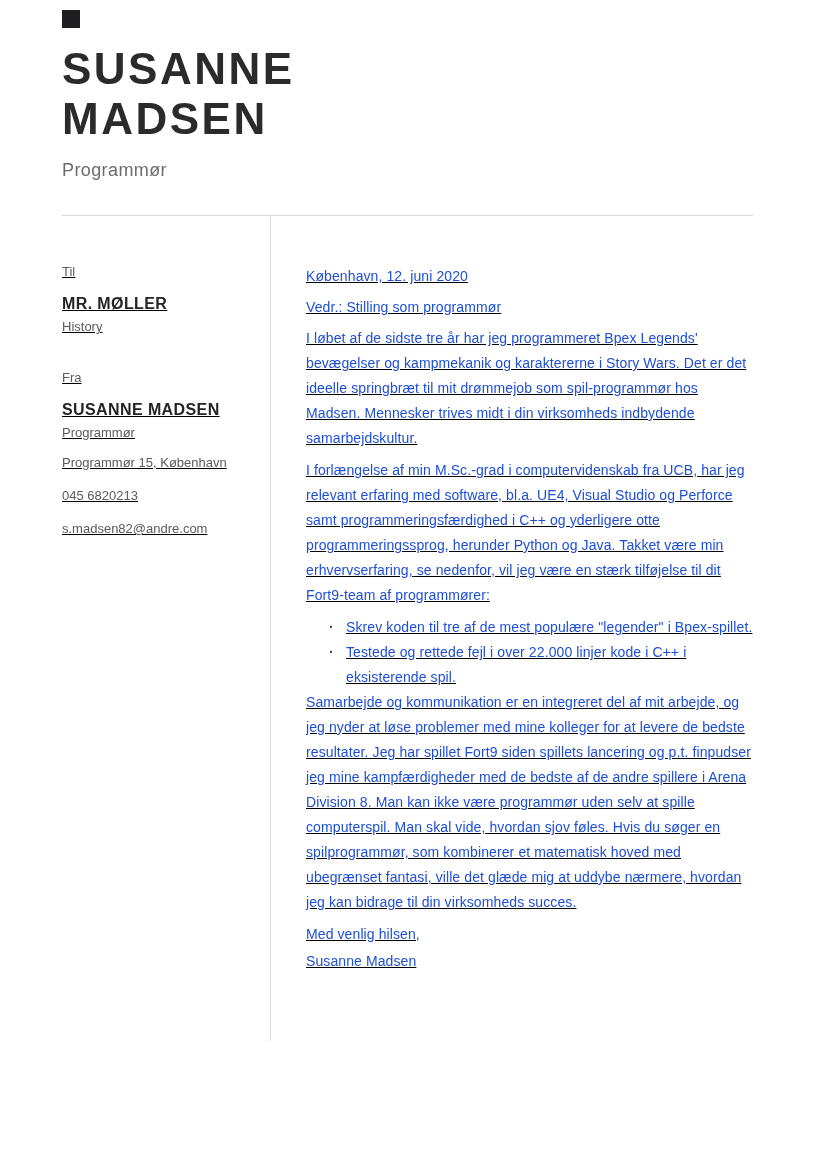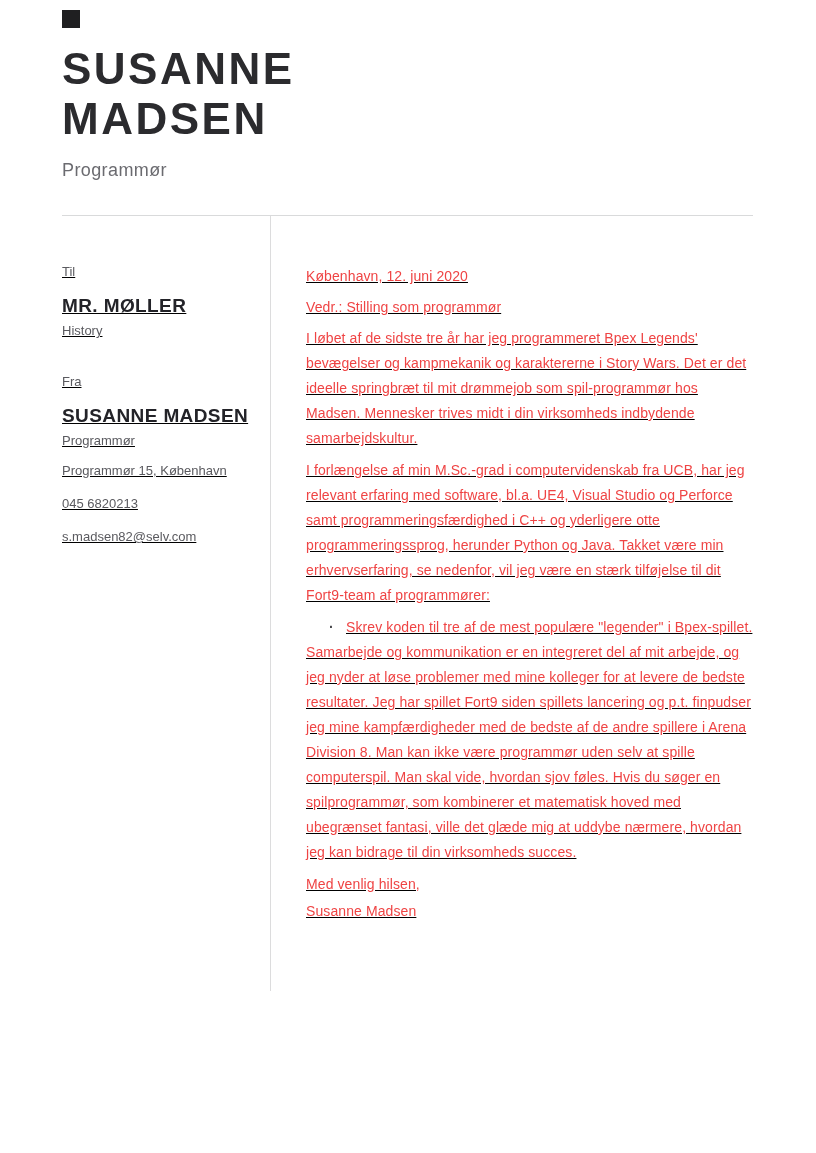--- a/index.html
+++ b/index.html
@@ -19,29 +19,29 @@
     letter-spacing: 2.5px; color: #2b2b2e;
   }
   h1.applicant-name span { display: block; }
   .subtitle { margin-top: 16px; font-size: 18px; color: #6b6b70; letter-spacing: 0.4px; }
 
   .rule { border: none; border-top: 1px solid #d9dadb; margin-top: 34px; }
 
   .columns { display: flex; align-items: flex-start; text-decoration: underline; }
   .left { flex: 0 0 208px; padding-top: 48px; font-size: 13px; color: #5a5a5f; }
   .left .label { margin-bottom: 16px; }
-  .left .strong { font-weight: 700; color: #232328; letter-spacing: 0.4px; margin-bottom: 6px; font-size: 19px; }
+  .left .strong { font-weight: 700; color: #232328; letter-spacing: 0.4px; margin-bottom: 6px; font-size: 16px; }
   .left .muted { margin-bottom: 36px; }
   .left .muted.tight { margin-bottom: 14px; }
   .left .line { margin-bottom: 15px; line-height: 18px; }
 
   .right {
     flex: 1 1 auto; border-left: 1px solid #dcdcdd;
     padding: 48px 0 60px 35px;
-    font-size: 14px; line-height: 25px; color: #ef4444; letter-spacing: 0.1px;
+    font-size: 14px; line-height: 25px; color: #1d4ed8; letter-spacing: 0.1px;
   }
   .right p { margin-bottom: 7px; }
   .right p.single { margin-bottom: 6px; }
   ul.achievements { list-style: none; margin: 0 0 0 0; padding-left: 20px; }
   ul.achievements li { position: relative; padding-left: 20px; line-height: 25px; }
   ul.achievements li::before {
     content: "\00B7"; position: absolute; left: 3px; top: 0;
     color: #47474b; font-weight: 700;
   }
   .right p.signoff { margin-bottom: 2px; }
@@ -68,32 +68,33 @@
     <aside class="left">
       <div class="label">Til</div>
       <div class="strong">MR. MØLLER</div>
       <div class="muted">History</div>
 
       <div class="label">Fra</div>
       <div class="strong">SUSANNE MADSEN</div>
       <div class="muted tight">Programmør</div>
       <div class="line">Programmør 15, København</div>
       <div class="line">045 6820213</div>
-      <div class="line">s.madsen82@selv.com</div>
+      <div class="line">s.madsen82@andre.com</div>
     </aside>
 
     <main class="right">
       <p class="single">København, 12. juni 2020</p>
       <p class="single">Vedr.: Stilling som programmør</p>
 
       <p>I løbet af de sidste tre år har jeg programmeret Bpex Legends' bevægelser og kampmekanik og karaktererne i Story Wars. Det er det ideelle springbræt til mit drømmejob som spil-programmør hos Madsen. Mennesker trives midt i din virksomheds indbydende samarbejdskultur.</p>
       <p>I forlængelse af min M.Sc.-grad i computervidenskab fra UCB, har jeg relevant erfaring med software, bl.a. UE4, Visual Studio og Perforce samt programmeringsfærdighed i C++ og yderligere otte programmeringssprog, herunder Python og Java. Takket være min erhvervserfaring, se nedenfor, vil jeg være en stærk tilføjelse til dit Fort9-team af programmører:</p>
 
       <ul class="achievements">
         <li>Skrev koden til tre af de mest populære "legender" i Bpex-spillet.</li>
+        <li>Testede og rettede fejl i over 22.000 linjer kode i C++ i eksisterende spil.</li>
       </ul>
 
       <p>Samarbejde og kommunikation er en integreret del af mit arbejde, og jeg nyder at løse problemer med mine kolleger for at levere de bedste resultater. Jeg har spillet Fort9 siden spillets lancering og p.t. finpudser jeg mine kampfærdigheder med de bedste af de andre spillere i Arena Division 8. Man kan ikke være programmør uden selv at spille computerspil. Man skal vide, hvordan sjov føles. Hvis du søger en spilprogrammør, som kombinerer et matematisk hoved med ubegrænset fantasi, ville det glæde mig at uddybe nærmere, hvordan jeg kan bidrage til din virksomheds succes.</p>
 
       <p class="signoff">Med venlig hilsen,</p>
       <p>Susanne Madsen</p>
     </main>
 
   </div>
 </div>

